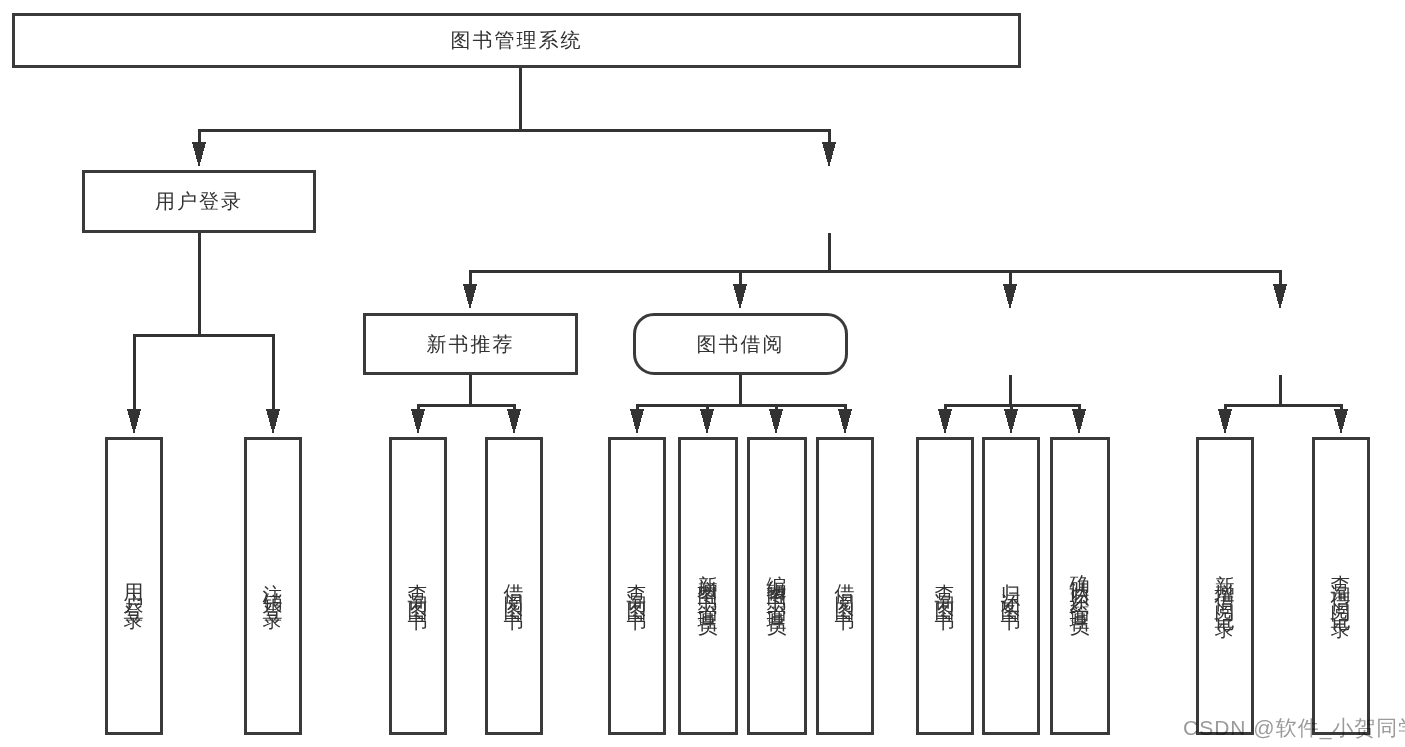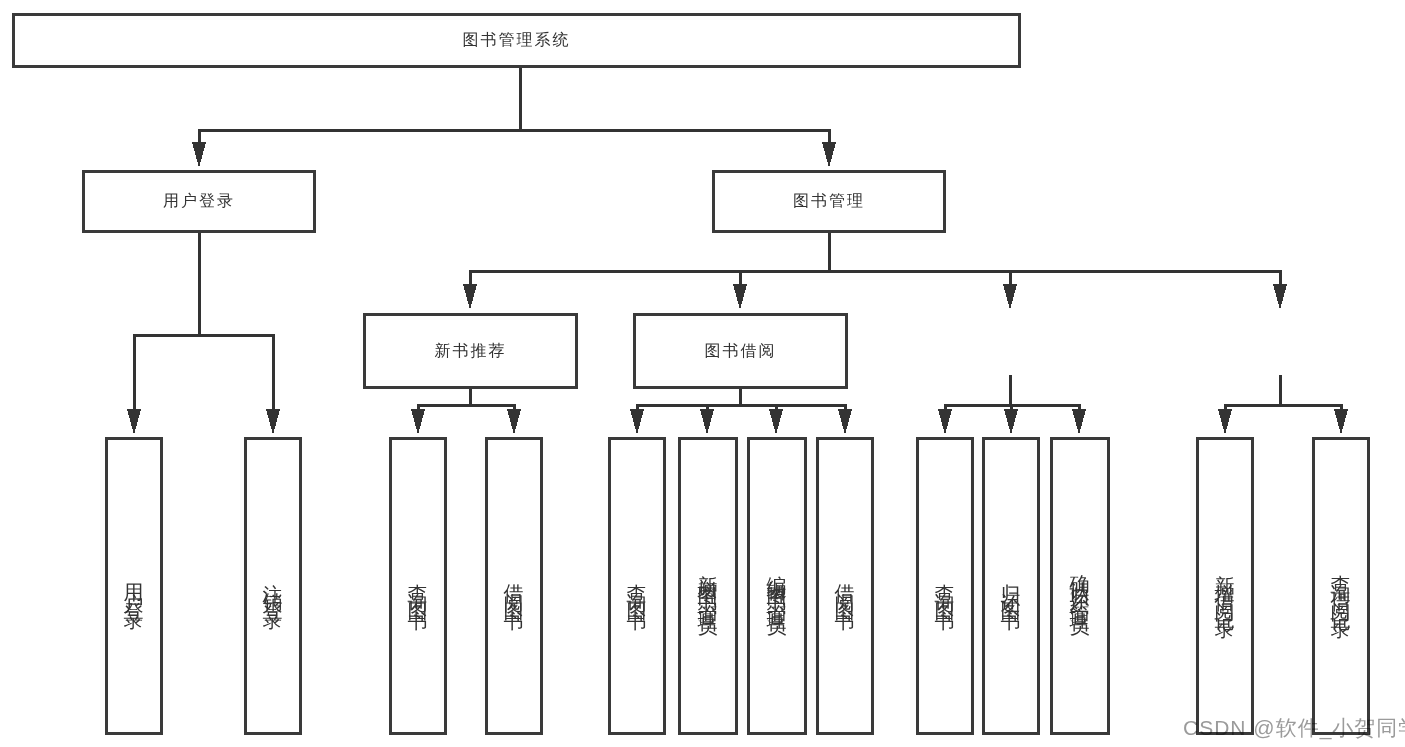--- a/index.html
+++ b/index.html
@@ -24,32 +24,32 @@
     position: absolute;
     box-sizing: border-box;
     border: 3px solid #3a3a3a;
     background: #ffffff;
     display: flex;
     align-items: center;
     justify-content: center;
     color: #333333;
   }
   .h-node {
-    font-size: 16px;
+    font-size: 20px;
     letter-spacing: 2px;
     white-space: nowrap;
     text-align: right;
   }
   .root-node   { left: 12px;  top: 13px;  width: 1009px; height: 55px; }
   .branch-node { height: 63px; width: 234px; top: 170px; }
   .b-user { left: 82px; }
   .b-book { left: 712px; }
-  .l3-node { height: 76px; width: 215px; top: 313px; }
+  .l3-node { height: 62px; width: 215px; top: 313px; }
   .l3-newrec  { left: 363px; }
-  .l3-borrow  { left: 633px; }
+  .l3-borrow  { left: 633px; border-radius: 21px; }
   .l3-current { left: 903px; }
   .l3-records { left: 1173px; }
 
   .leaf {
     top: 437px;
     height: 298px;
     width: 58px;
   }
   .leaf > span {
     writing-mode: vertical-rl;
@@ -173,23 +173,20 @@
     </g>
   </svg>
 
   <div class="node h-node root-node">
     <span>图书管理系统</span>
   </div>
 
   <div class="node h-node branch-node b-user">
     <span>用户登录</span>
   </div>
-  <div class="node h-node branch-node b-book">
-    <span>图书管理</span>
-  </div>
 
   <div class="node h-node l3-node l3-newrec">
     <span>新书推荐</span>
   </div>
   <div class="node h-node l3-node l3-borrow">
     <span>图书借阅</span>
   </div>
 
   <div class="node leaf lf-1">
     <span>用户登录</span>

